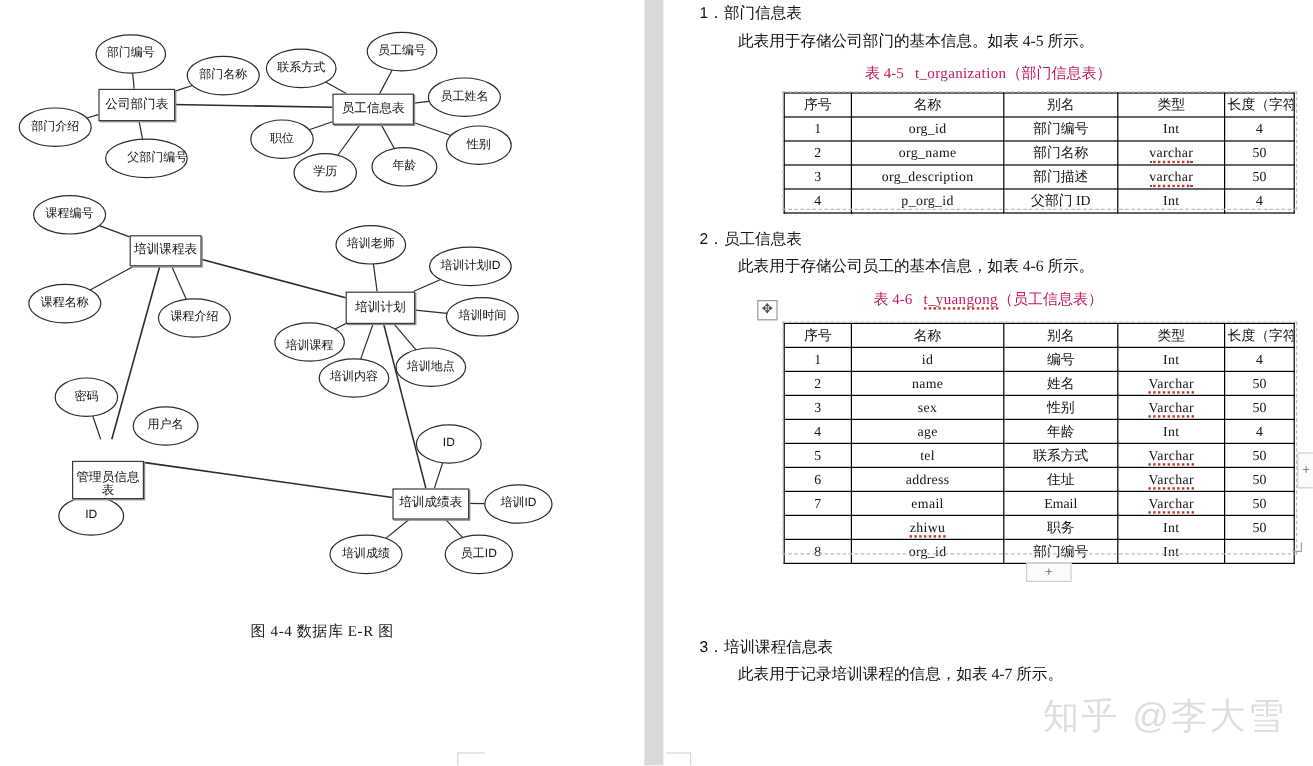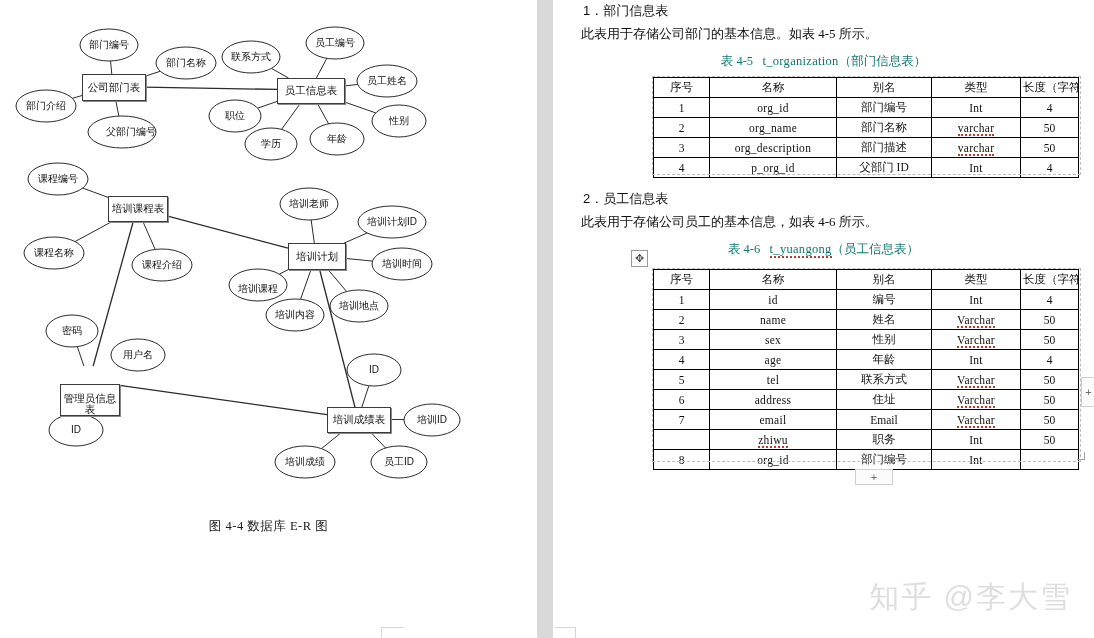--- a/index.html
+++ b/index.html
@@ -38,22 +38,22 @@
   
   #left-para{position:absolute;left:24px;top:572px;width:470px;
     font-size:13.5px;line-height:1.72;color:#111;text-align:justify;}
   #left-para .indent{display:inline-block;width:26px;}
   .sp-err{border-bottom:2px dotted #c0392b;}
 
   
   .sec{position:absolute;left:0;width:541px;}
   .sec-head{font-family:"Liberation Sans","DejaVu Sans",sans-serif;
     font-size:13px;color:#111;padding-left:30px;}
-  .sec-body{font-size:13px;color:#111;padding-left:28px;margin-top:5px;}
-  .tbl-caption{text-align:center;font-size:12.5px;color:#0f766e;margin-top:10px;}
+  .sec-body{font-size:13px;color:#111;padding-left:62px;margin-top:5px;}
+  .tbl-caption{text-align:center;font-size:12.5px;color:#be185d;margin-top:10px;}
   .tbl-caption .tname{letter-spacing:.3px;}
 
   
   table.dt{border-collapse:collapse;table-layout:fixed;background:#fff;}
   table.dt td{border:1px solid #000;height:19px;text-align:center;
     font-size:11.5px;color:#111;padding:0 2px;overflow:hidden;white-space:nowrap;}
   table.dt td.th{font-family:"Liberation Sans","DejaVu Sans",sans-serif;font-size:11.5px;}
   table.dt td.mono{font-family:"Liberation Serif","DejaVu Serif",serif;letter-spacing:.3px;}
   .wav{border-bottom:2px dotted #c0392b;padding-bottom:0px;}
   .dashfrm{position:absolute;border:1px dashed #bdbdbd;pointer-events:none;}
@@ -410,19 +410,25 @@
             <td></td>
           </tr>
         </tbody>
     </table>
     <div class="dashfrm" style="left:99px;top:268px;width:427px;height:192px;"></div>
 
     <div class="plus-btn" id="add-row-btn" style="left:302px;top:469px;">+</div>
     <div class="plus-btn" id="add-col-btn" style="left:528px;top:377px;">+</div>
     <div class="resize-grip" style="left:524px;top:452px;"></div>
 
+    <div class="sec" style="top:530px;">
+      <div class="sec-head">
+        <span>3．</span><span>培训课程信息表</span>
+      </div>
+      <div class="sec-body">此表用于记录培训课程的信息，如表 4-7 所示。</div>
+    </div>
 
     <div id="watermark">知乎 @李大雪</div>
 
     <div class="crop" style="left:2px;top:627px;border-width:1px 1px 0 0;height:11px;width:20px;"></div>
   </div>
 
 </div>
 
 </body></html>

